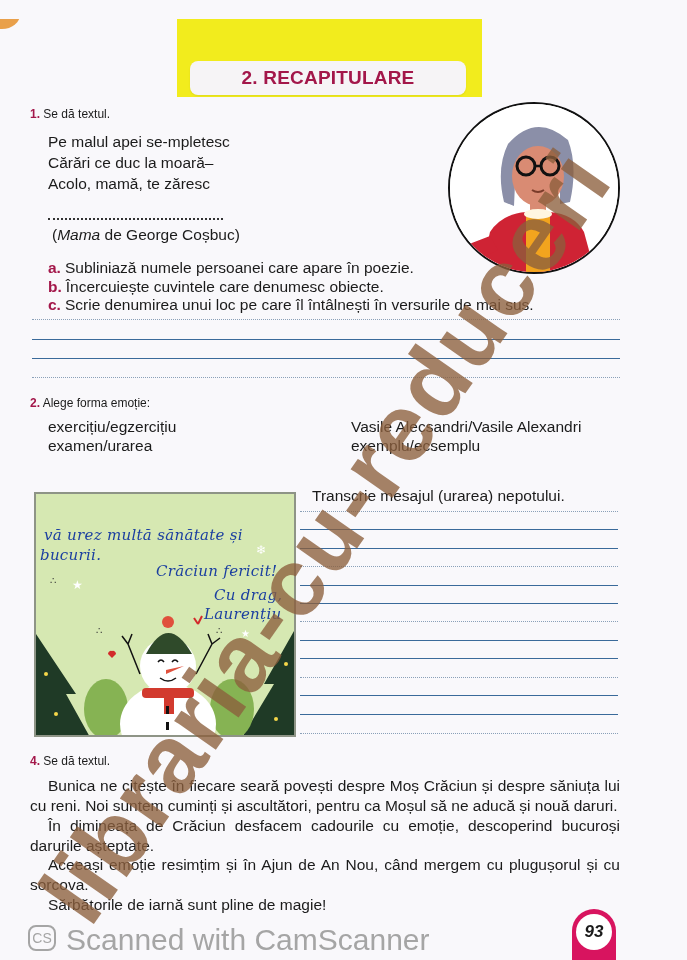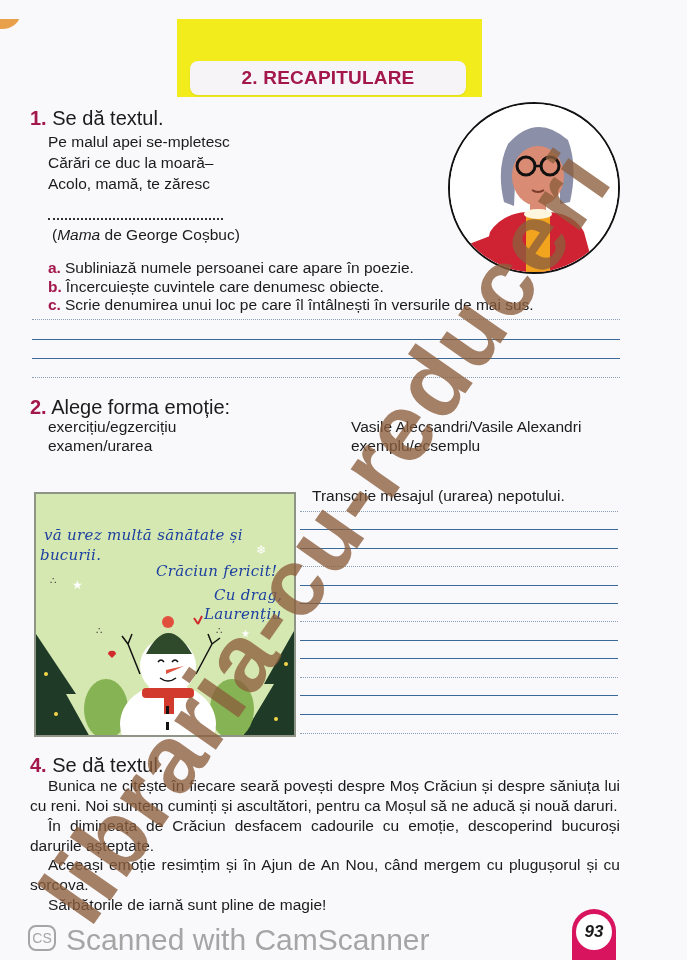--- a/index.html
+++ b/index.html
@@ -26,21 +26,21 @@
     .title-pill span {
       color: #a3174a; font-weight: bold; font-size: 19px; letter-spacing: 0.2px;
       font-family: "Liberation Sans", sans-serif;
     }
     .corner-blob {
       position: absolute; left: -10px; top: -14px; width: 30px; height: 24px;
       background: #e9a04a; border-radius: 0 0 60% 0;
     }
 
     .num { color: #a3174a; font-weight: bold; }
-    .q { position: absolute; font-size: 20px; }
+    .q { position: absolute; font-size: 12px; }
 
     
     .ex1-head { left: 30px; top: 88px; }
     .poem { position: absolute; left: 48px; top: 112px; font-size: 15.5px; line-height: 21px; }
     .dots-under-poem {
       position: absolute; left: 48px; top: 199px; width: 175px;
       border-bottom: 2px dotted #333;
     }
     .poem-src { position: absolute; left: 52px; top: 207px; font-size: 15.5px; }
     .poem-src i { font-style: italic; }

